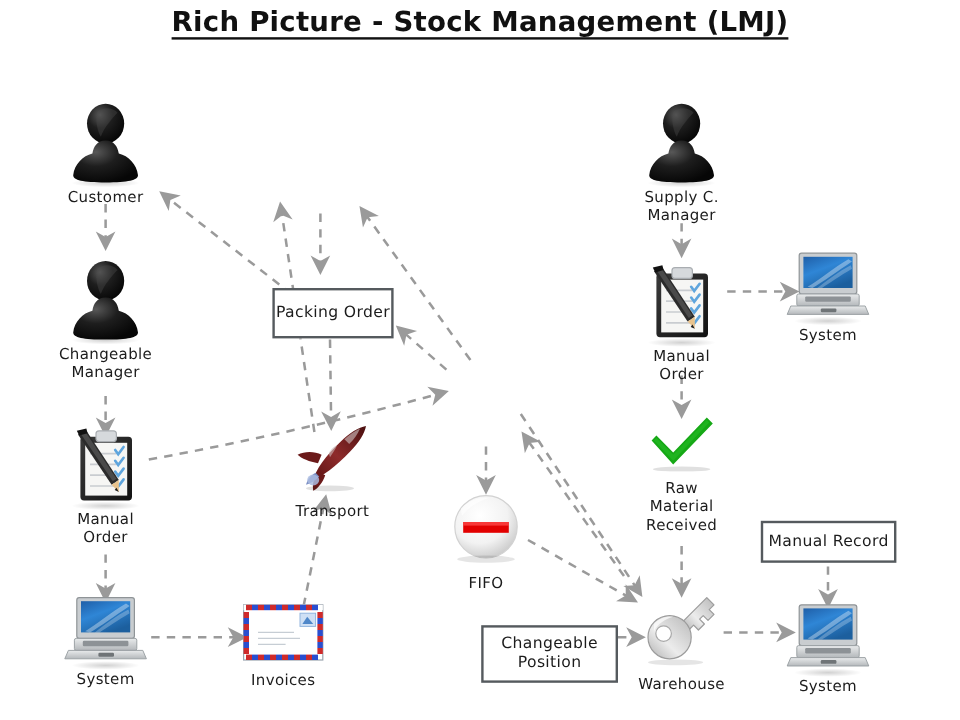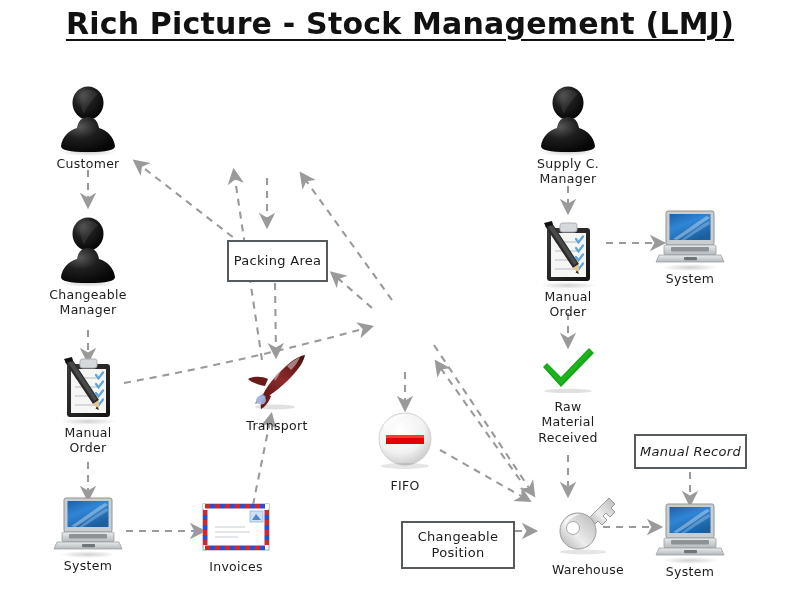--- a/index.html
+++ b/index.html
@@ -19,21 +19,21 @@
     overflow: hidden;
   }
   
   #title {
     position: absolute;
     left: 0;
     top: 6px;
     width: 800px;
     text-align: center;
     font-family: "DejaVu Sans", sans-serif;
-    font-size: 30px;
+    font-size: 23px;
     font-weight: bold;
     letter-spacing: 0.2px;
     color: #111111;
     text-decoration: underline;
     text-underline-offset: 5px;
     text-decoration-thickness: 2px;
   }
   
   #arrows {
     position: absolute;
@@ -199,21 +199,21 @@
         <path d="M31,33 C24,33 21,38 20,44 C12,46 5,53 4,62 C4,66 12,68 31,68 C50,68 58,66 58,62 C57,53 50,46 42,44 C41,38 38,33 31,33 Z" fill="url(#pg1)"></path>
         <path d="M24,9 C29,5 37,5 41,10 C36,15 30,22 27,30 C24,25 22,15 24,9 Z" fill="#4a4a4a" opacity="0.4"></path>
       </svg>
       <span class="shadow"></span>
     </span>
     <span class="node-label">Changeable
 Manager</span>
   </div>
 
   <div class="boxnode" style="left:227px; top:240px; width:101px; height:42px;">
-    <span class="box-label">Packing Area</span>
+    <span class="box-label">Packing Order</span>
   </div>
 
   <div class="node" style="left:518px; top:219px; width:100px;">
     <span class="icon-wrap">
       <svg width="58" height="64" viewBox="0 0 58 64">
         <defs>
           <linearGradient id="cbg" x1="0" y1="0" x2="1" y2="1">
             <stop offset="0%" stop-color="#3a3a3a"></stop>
             <stop offset="100%" stop-color="#121212"></stop>
           </linearGradient>
@@ -357,21 +357,21 @@
         <circle cx="31" cy="29" r="26" fill="url(#fg)" stroke="#d2d2d2" stroke-width="1"></circle>
         <rect x="12" y="25" width="38" height="9" fill="#e20000"></rect>
         <rect x="12" y="25" width="38" height="3" fill="#ff4a4a" opacity="0.75"></rect>
         <path d="M10,14 C16,7 26,4 33,5 C24,8 16,13 11,20 Z" fill="#ffffff" opacity="0.6"></path>
         <ellipse cx="31" cy="56" rx="24" ry="3" fill="#000" opacity="0.1"></ellipse>
       </svg>
     </span>
     <span class="node-label">FIFO</span>
   </div>
 
-  <div class="boxnode" style="left:634px; top:434px; width:113px; height:35px;font-style:italic;">
+  <div class="boxnode" style="left:634px; top:434px; width:113px; height:35px;">
     <span class="box-label">Manual Record</span>
   </div>
 
   <div class="node" style="left:38px; top:496px; width:100px;">
     <span class="icon-wrap">
       <svg width="70" height="56" viewBox="0 0 70 56">
         <rect x="11" y="2" width="48" height="34" rx="2" fill="#c9cdd0" stroke="#8f9497" stroke-width="1"></rect>
         <rect x="14.5" y="5" width="41" height="26" fill="url(#scr)"></rect>
         <path d="M18,30 C28,24 40,14 52,7 L55,9 C43,17 31,26 22,31 Z" fill="#ffffff" opacity="0.35"></path>
         <path d="M26,31 C34,25 44,17 54,12 L55,15 C45,21 36,27 30,31 Z" fill="#ffffff" opacity="0.25"></path>
@@ -444,21 +444,21 @@
       </svg>
     </span>
     <span class="node-label">Invoices</span>
   </div>
 
   <div class="boxnode" style="left:401px; top:521px; width:114px; height:48px;">
     <span class="box-label">Changeable
 Position</span>
   </div>
 
-  <div class="node" style="left:538px; top:494px; width:100px;">
+  <div class="node" style="left:518px; top:494px; width:100px;">
     <span class="icon-wrap">
       <svg width="70" height="62" viewBox="0 0 70 62">
         <defs>
           <linearGradient id="kg" x1="0" y1="1" x2="1" y2="0">
             <stop offset="0%" stop-color="#aeaeae"></stop>
             <stop offset="40%" stop-color="#ececec"></stop>
             <stop offset="100%" stop-color="#b8b8b8"></stop>
           </linearGradient>
         </defs>
         <path d="M36,24 L56,4 L62,10 L58,14 L62,18 L57,23 L53,19 L50,22 L54,26 L49,31 L45,27 L41,31 Z" fill="url(#kg)" stroke="#9c9c9c" stroke-width="1" stroke-linejoin="round"></path>

